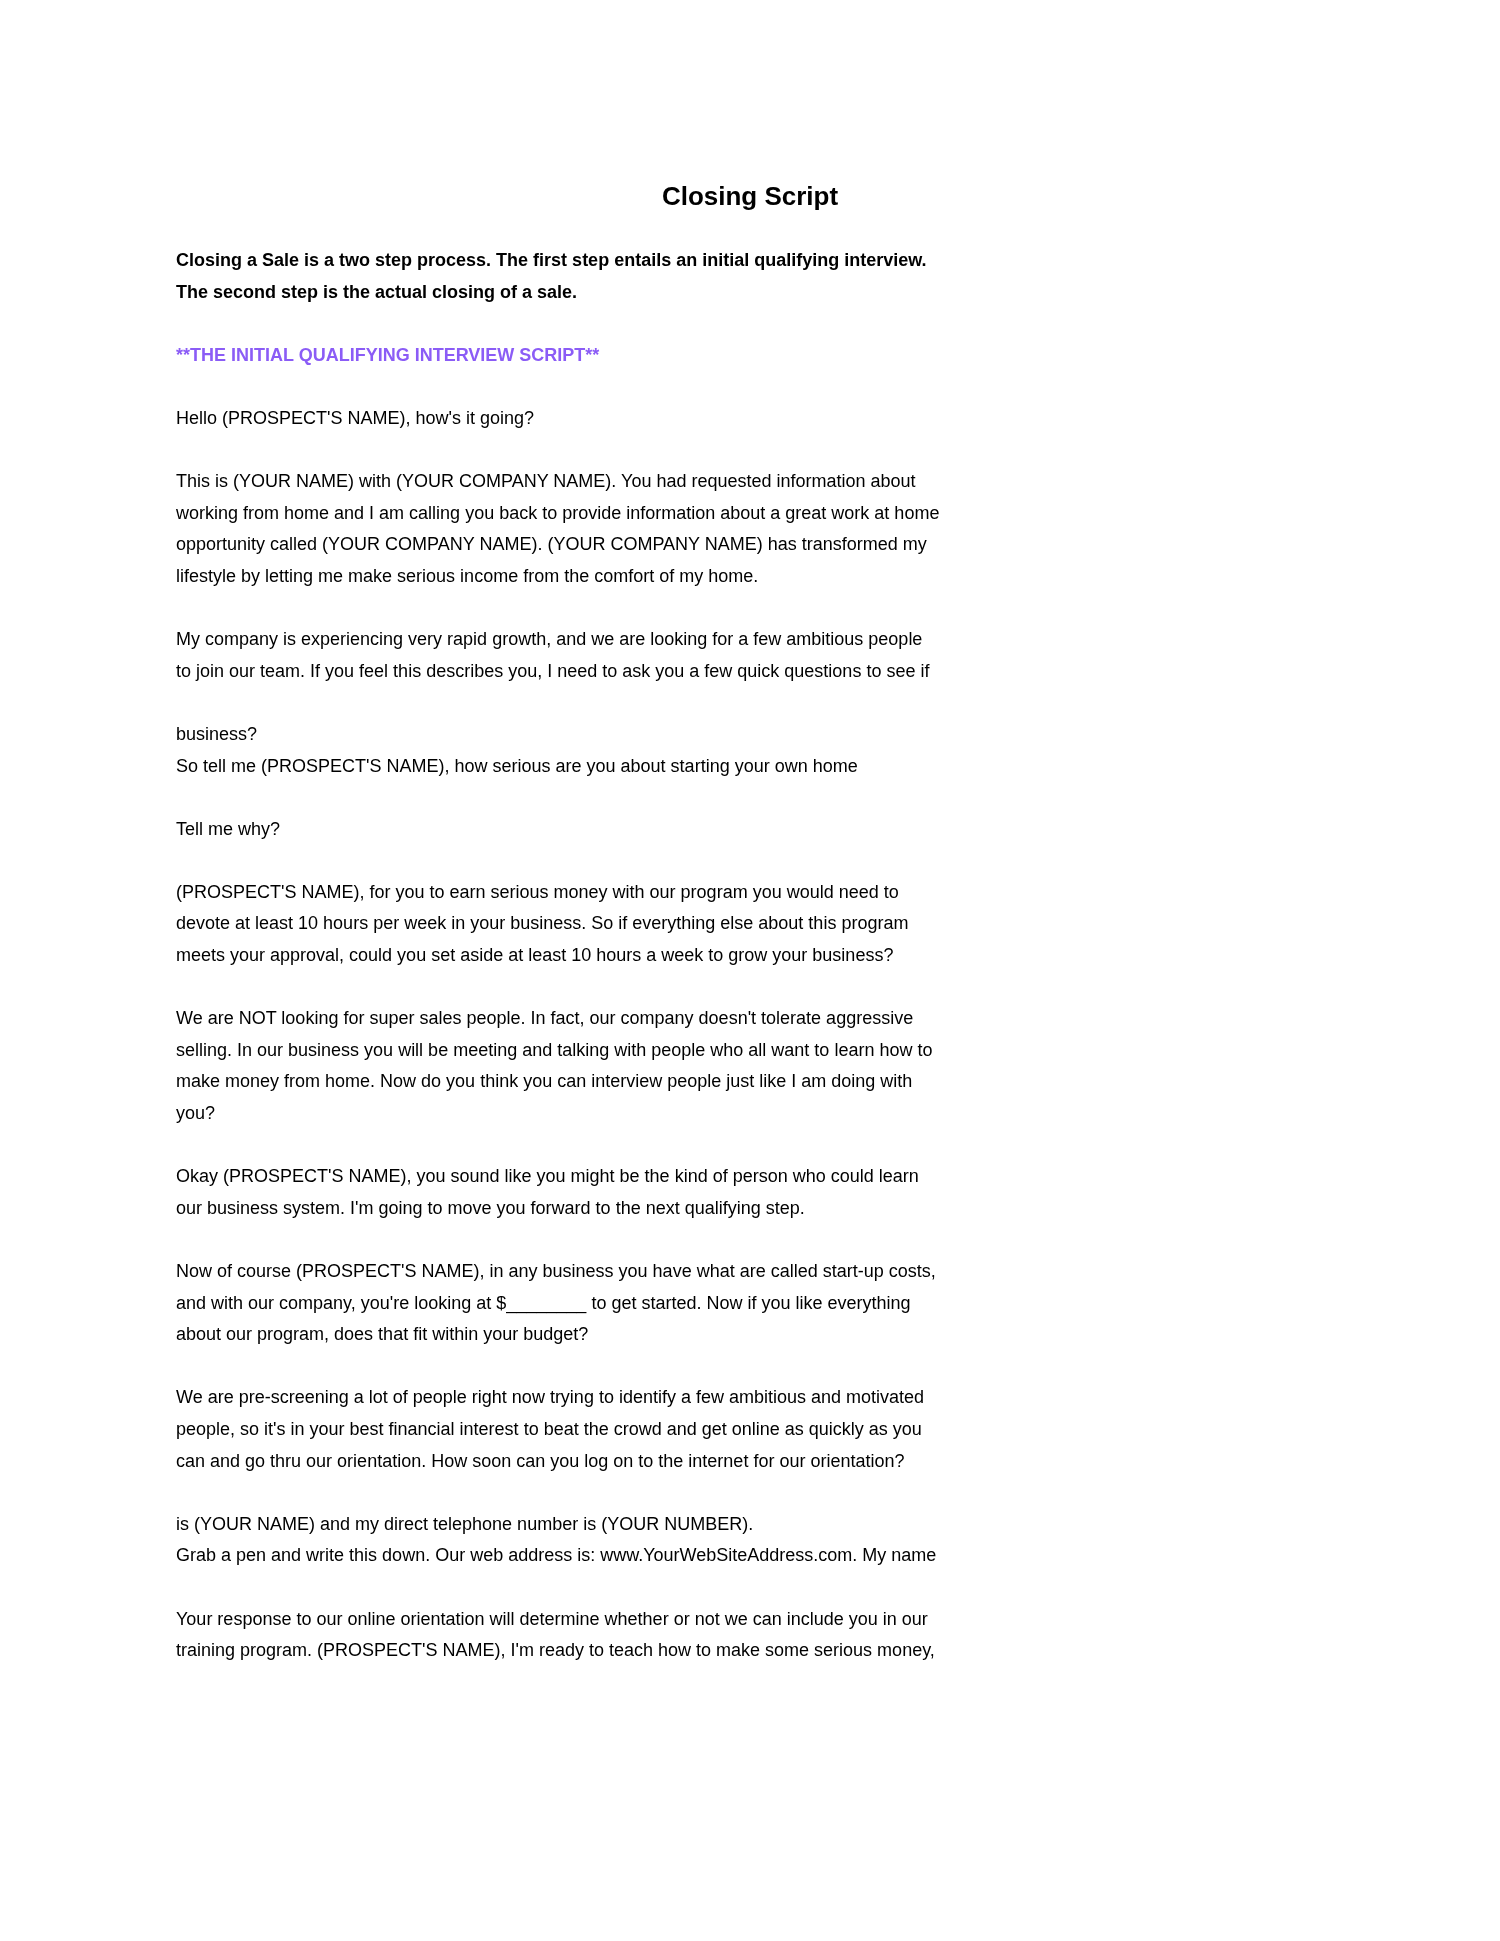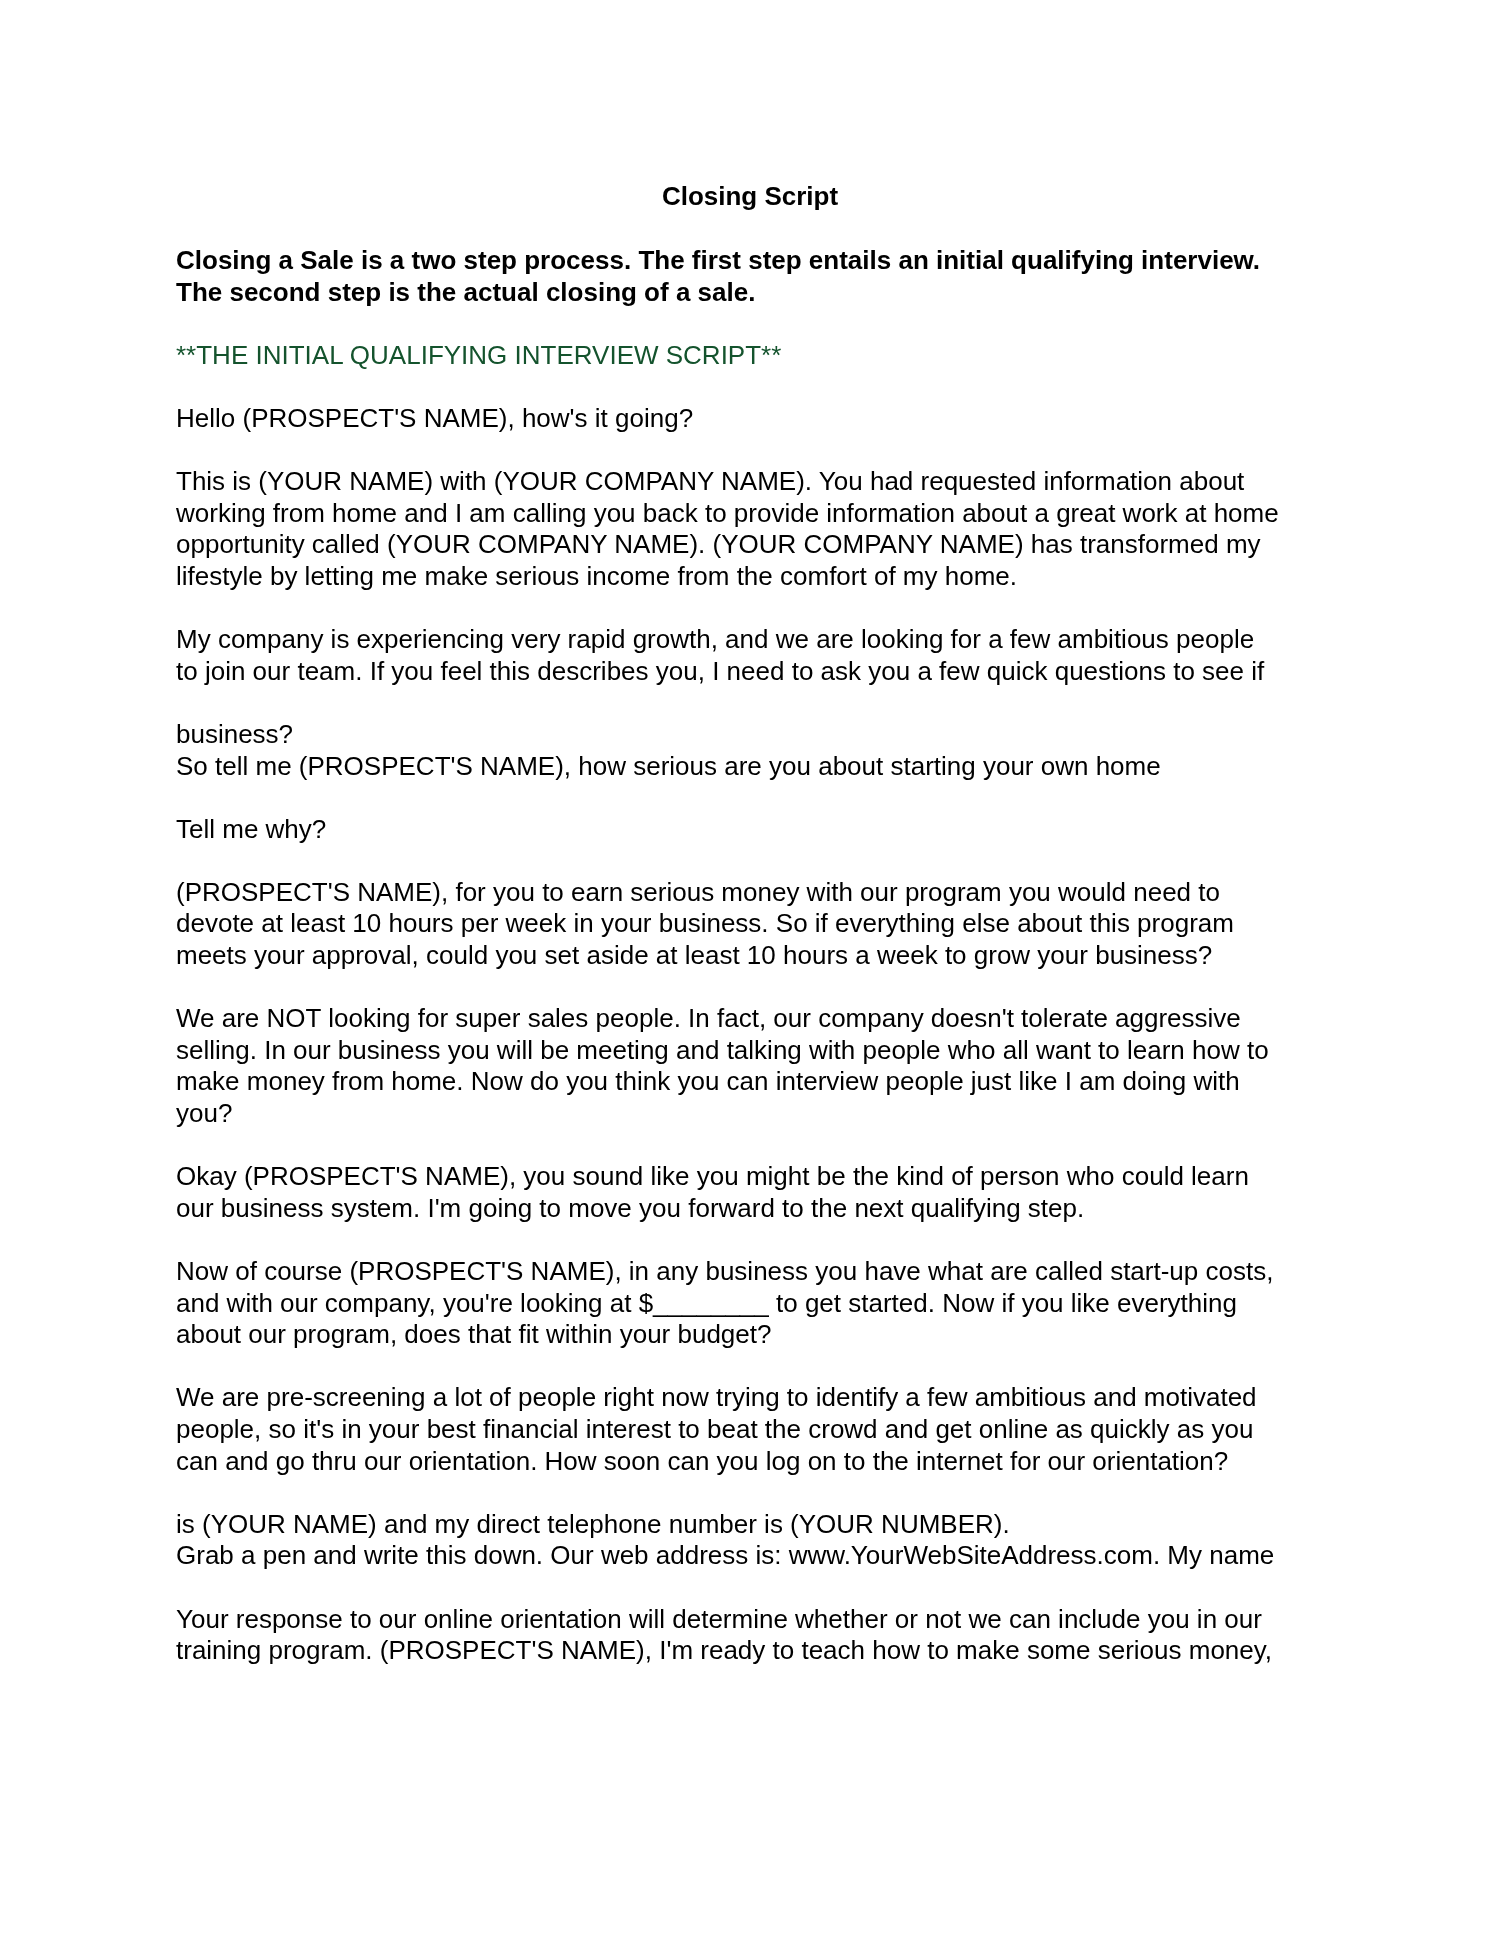--- a/index.html
+++ b/index.html
@@ -32,37 +32,37 @@
       font-weight: bold;
       font-size: 26px;
       line-height: 31.6px;
       margin: 0;
     }
     .content {
       position: absolute;
       top: 237px;
       left: 176px;
       width: 1160px;
-      font-size: 26px;
+      font-size: 18px;
       line-height: 31.6px;
     }
     .para {
       margin: 0 0 31.6px 0;
       white-space: nowrap;
     }
     .para .line {
       display: block;
       height: 31.6px;
     }
     .intro {
       font-weight: bold;
     }
     .section-heading {
-      font-weight: normal;
-      color: #14532d;
+      font-weight: bold;
+      color: #8b5cf6;
       margin: 0 0 31.6px 0;
     }
   </style>
 </head>
 <body>
 
 <div class="page">
 
   <h1 class="title">Closing Script</h1>
 

